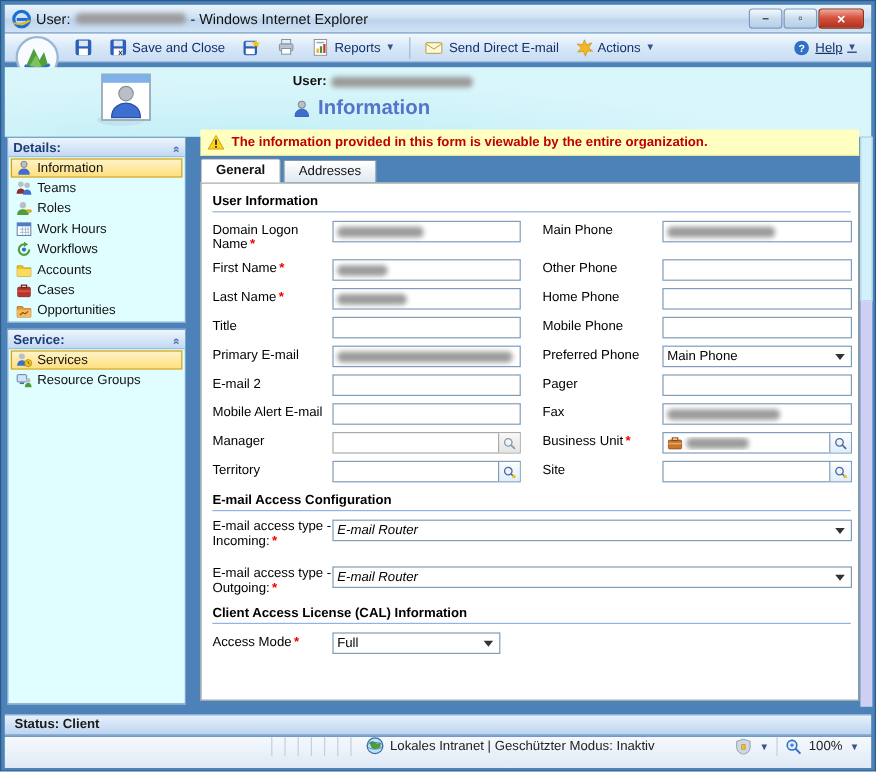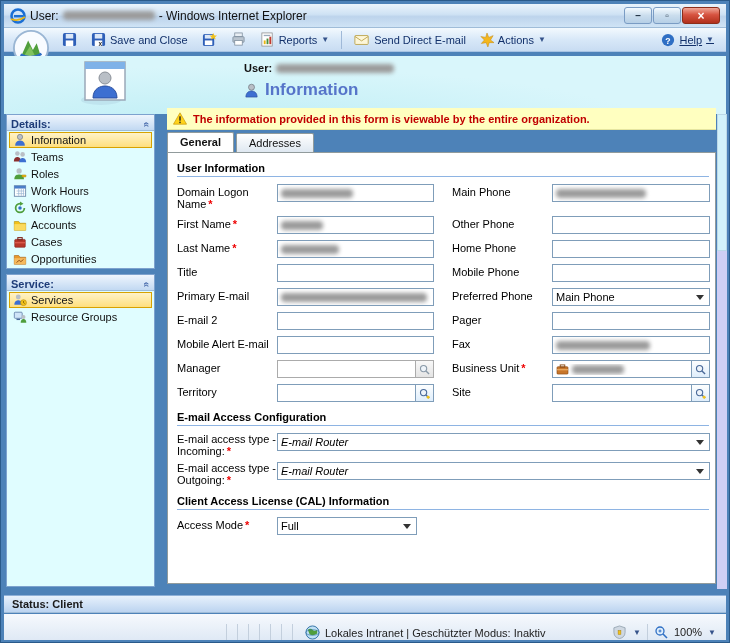--- a/index.html
+++ b/index.html
@@ -107,21 +107,21 @@
   .scrollstrip .thumb { width:100%; height:137px; background:#d2f2fb; border:1px solid #bcd9e8; }
   
   .statusband {
     position:absolute; left:3px; top:594px; right:3px; height:18px;
     background:linear-gradient(#e7f1fc, #bcd4f0); border-top:1px solid #8eb0d8; border-bottom:1px solid #9fbcd8;
     display:flex; align-items:center; padding:0 8px; font-size:11px; font-weight:bold; color:#1a1a1a;
   }
   .iebar {
     position:absolute; left:3px; top:613px; right:3px; height:26px;
     background:linear-gradient(#f6f9fd, #dfe9f5);
-    display:flex; align-items:flex-end; font-size:11px; color:#222;
+    display:flex; align-items:flex-start; font-size:11px; color:#222;
   }
   .iecells { display:flex; height:16px; margin-left:212px; }
   .iecell { width:11px; border-right:1px solid #c3cfdd; }
   .iezone { display:flex; align-items:center; gap:5px; margin-left:12px; }
   .ieright { margin-left:auto; display:flex; align-items:center; gap:6px; padding-right:10px; }
   .ieright .vline { width:1px; height:16px; background:#c3cfdd; }
   .bgfill { position:absolute; left:3px; top:113px; right:3px; bottom:30px; background:#c4dcf8; z-index:-1; }
 </style>
 </head>
 <body>
@@ -465,21 +465,21 @@
           <svg width="11" height="11" viewBox="0 0 12 12">
             <circle cx="5" cy="5" r="3.4" fill="#eef4fa" stroke="#4a6a9a" stroke-width="1.2"></circle>
             <line x1="7.6" y1="7.6" x2="11" y2="11" stroke="#4a6a9a" stroke-width="1.5"></line>
             <circle cx="10" cy="10" r="1.6" fill="#f2c21a"></circle>
           </svg>
         </span>
       </div>
     </div>
 
     <div class="sectitle">E-mail Access Configuration</div>
-    <div class="grid" style="row-gap:5px">
+    <div class="grid" style="row-gap:15px">
       <div class="flabel req" style="padding-top:0">E-mail access type - Incoming:</div>
       <div class="wide">
         <div class="tbox dd">
           <span>E-mail Router</span>
           <span class="arrow"></span>
         </div>
       </div>
       <div class="flabel req" style="padding-top:0">E-mail access type - Outgoing:</div>
       <div class="wide">
         <div class="tbox dd">

